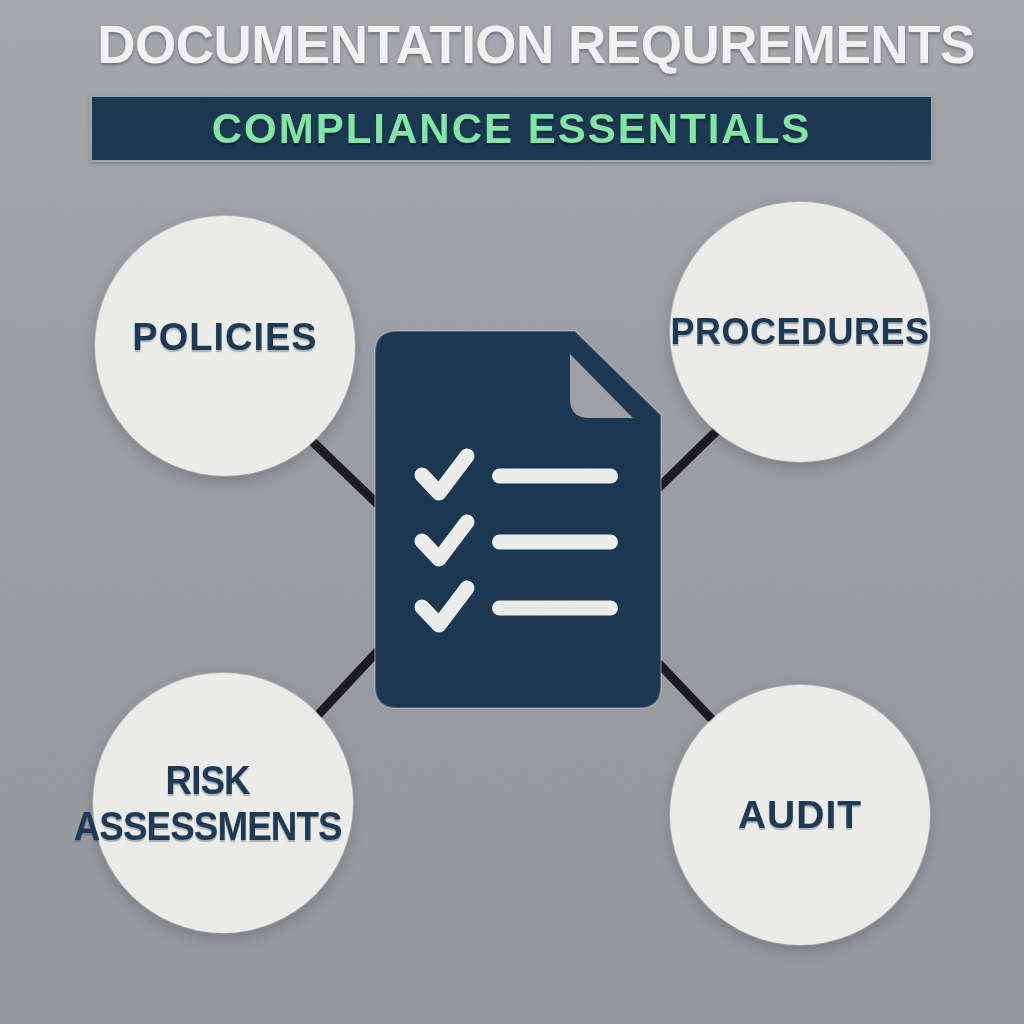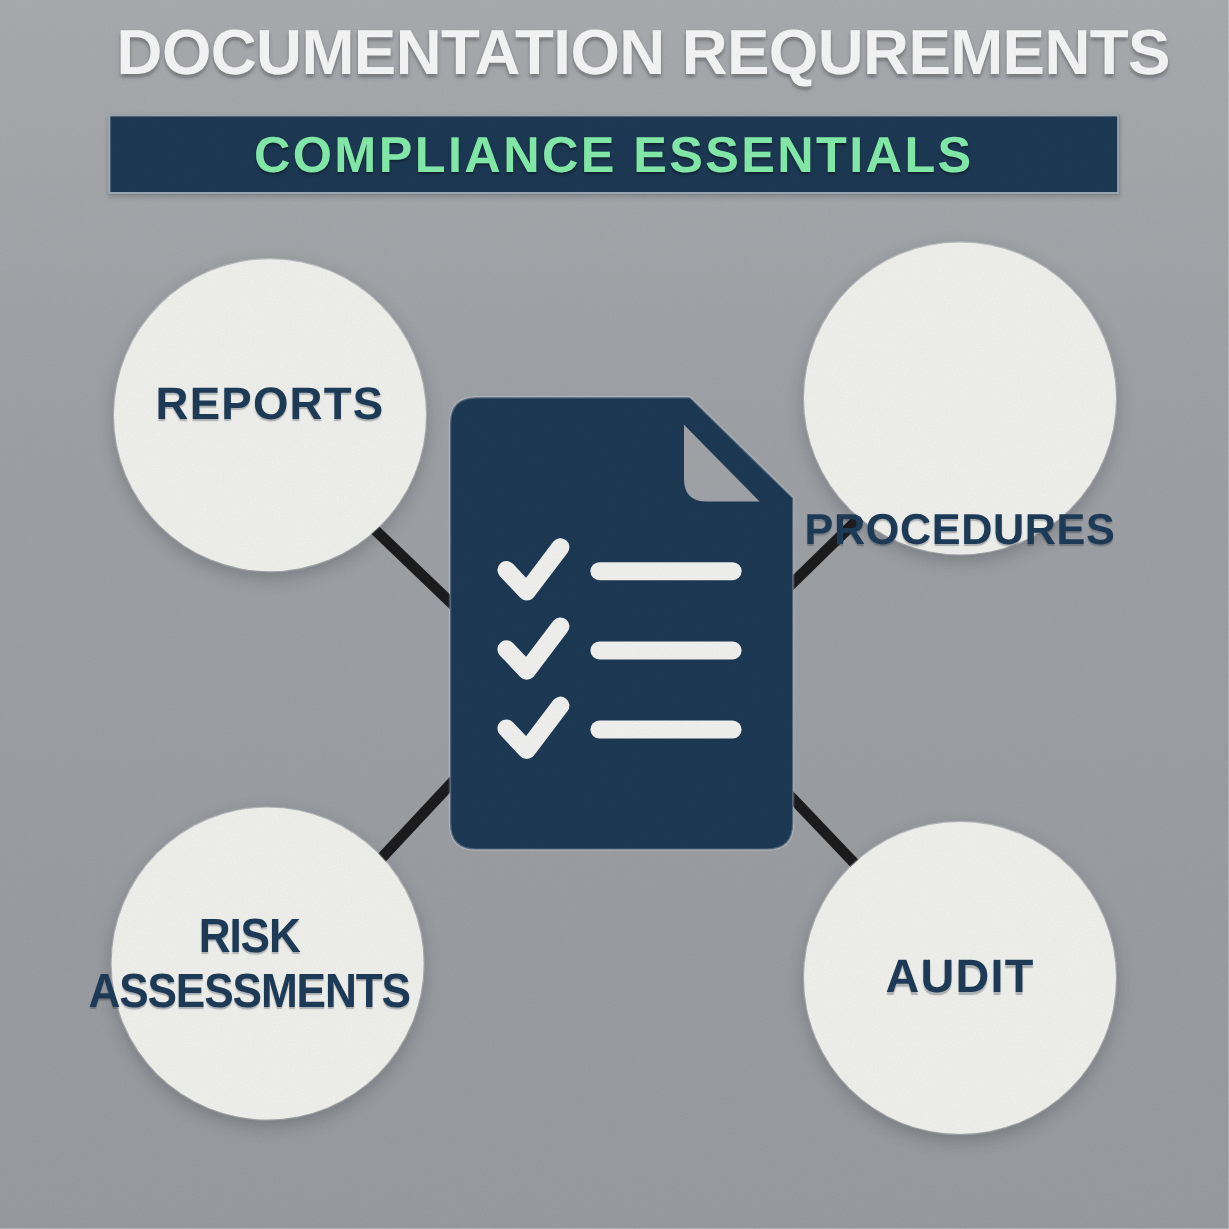--- a/index.html
+++ b/index.html
@@ -65,21 +65,21 @@
     z-index:2;
   }
   .node-label{
     color:var(--label-text);
     font-weight:bold;text-align:center;line-height:1.16;
     text-shadow:0 2px 1px rgba(30,40,54,0.3);
     white-space:nowrap;
   }
   .node-policies{left:95px;top:216px;}
   .node-policies .node-label{font-size:38px;letter-spacing:1px;padding-bottom:18px;}
-  .node-procedures{left:670px;top:202px;justify-content:flex-end;}
+  .node-procedures{left:670px;top:202px;}
   .node-procedures .node-label{font-size:36px;letter-spacing:0.5px;}
   .node-risk{left:93px;top:673px;align-items:flex-end;}
   .node-risk .node-label{font-size:40px;letter-spacing:-1px;transform:scaleX(0.92);}
   .node-audit{left:670px;top:685px;}
   .node-audit .node-label{font-size:39px;letter-spacing:1px;}
 
   
   svg.grain{position:absolute;left:0;top:0;z-index:9;pointer-events:none;opacity:0.07;}
 </style>
 </head>
@@ -114,21 +114,21 @@
       </g>
       <g transform="translate(0,132)">
         <polyline class="check-stroke" points="422,475 439,493 467,456"></polyline>
         <rect class="item-bar" x="492" y="468.5" width="126" height="15" rx="7.5"></rect>
       </g>
     </g>
   </svg>
 
   <div class="node node-policies">
     <div class="node-label">
-      <div>REPORTS</div>
+      <div>POLICIES</div>
     </div>
   </div>
 
   <div class="node node-procedures">
     <div class="node-label">
       <div>PROCEDURES</div>
     </div>
   </div>
 
   <div class="node node-risk">

